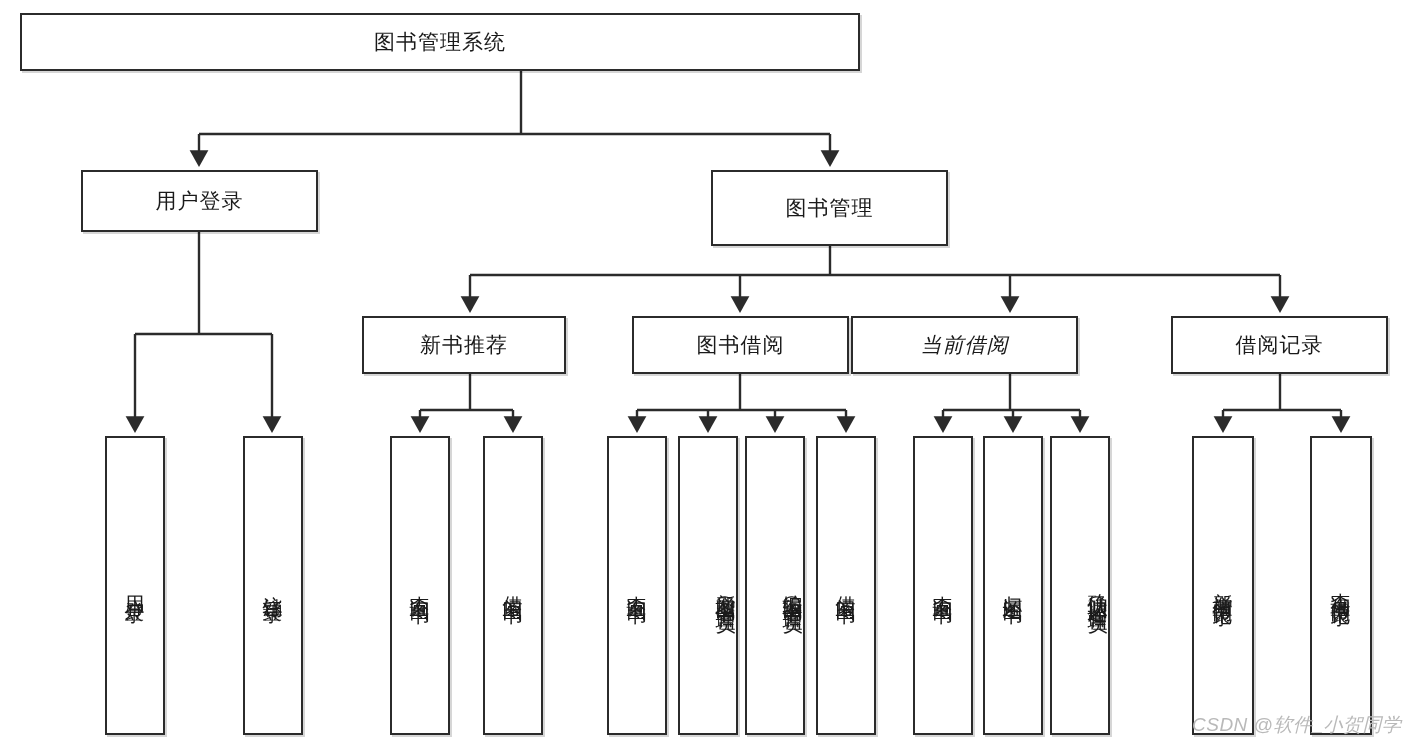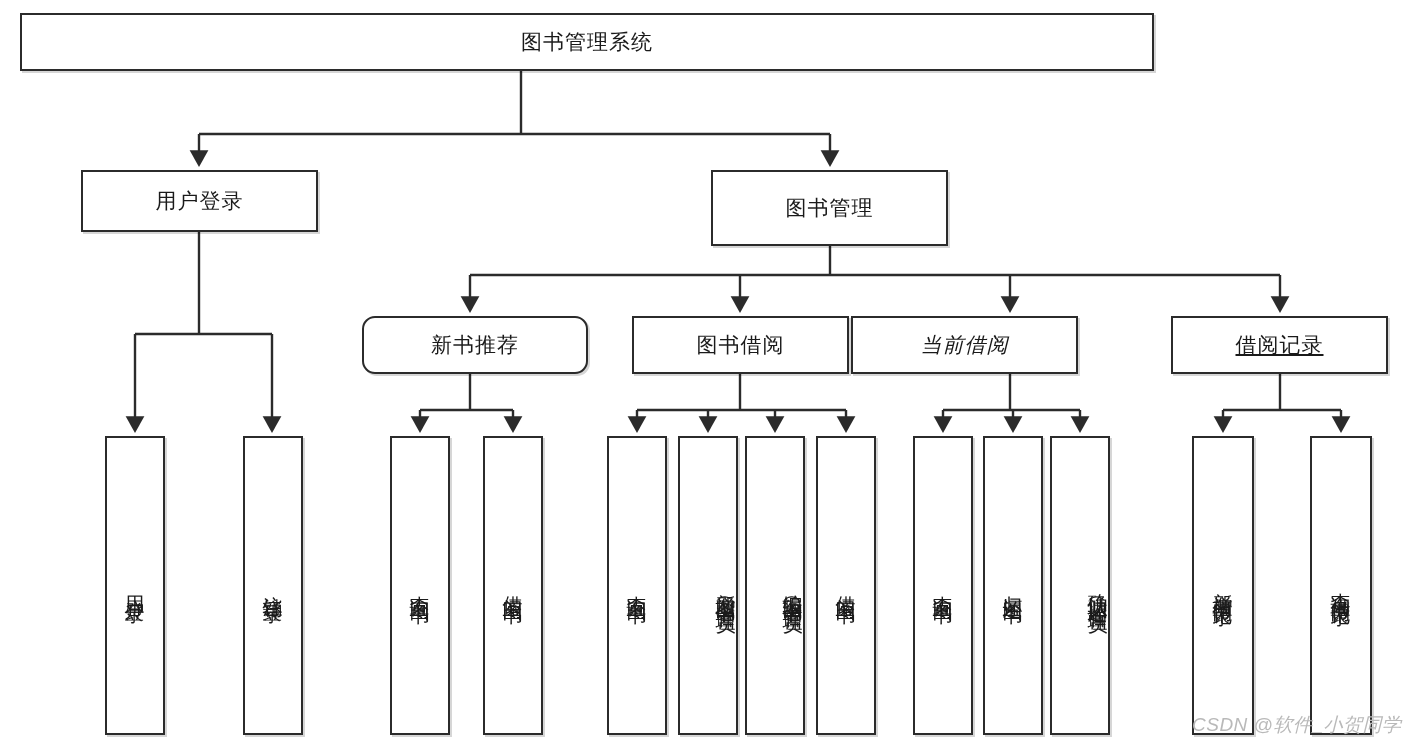--- a/index.html
+++ b/index.html
@@ -133,29 +133,29 @@
 
     <g stroke="#2b2b2b" stroke-width="2.4" fill="none">
 
       <path d="M1280,374 L1280,410"></path>
       <path d="M1223,410 L1341,410"></path>
       <path d="M1223,410 L1223,424" marker-end="url(#arrowhead)"></path>
       <path d="M1341,410 L1341,424" marker-end="url(#arrowhead)"></path>
     </g>
   </svg>
 
-  <div class="node node-h" style="left: 20px; top: 13px; width: 1134px; height: 58px;">图书管理系统</div>
+  <div class="node node-h" style="left: 20px; top: 13px; width: 840px; height: 58px;">图书管理系统</div>
 
   <div class="node node-h" style="left: 81px; top: 170px; width: 237px; height: 62px;">用户登录</div>
   <div class="node node-h" style="left: 711px; top: 170px; width: 237px; height: 76px;">图书管理</div>
 
-  <div class="node node-h" style="left: 362px; top: 316px; width: 226px; height: 58px; border-radius: 13px;">新书推荐</div>
+  <div class="node node-h" style="left: 362px; top: 316px; width: 204px; height: 58px;">新书推荐</div>
   <div class="node node-h" style="left: 632px; top: 316px; width: 217px; height: 58px;">图书借阅</div>
   <div class="node node-h" style="left: 851px; top: 316px; width: 227px; height: 58px; font-style: italic;">当前借阅</div>
-  <div class="node node-h" style="left: 1171px; top: 316px; width: 217px; height: 58px; text-decoration: underline;">借阅记录</div>
+  <div class="node node-h" style="left: 1171px; top: 316px; width: 217px; height: 58px;">借阅记录</div>
 
   <div class="node node-v centered" style="left: 105px; top: 436px; width: 60px; height: 299px;">用户登录</div>
   <div class="node node-v centered" style="left: 243px; top: 436px; width: 60px; height: 299px;">注销登录</div>
   <div class="node node-v centered" style="left: 390px; top: 436px; width: 60px; height: 299px;">查询图书</div>
   <div class="node node-v centered" style="left: 483px; top: 436px; width: 60px; height: 299px;">借阅图书</div>
   <div class="node node-v centered" style="left: 607px; top: 436px; width: 60px; height: 299px;">查询图书</div>
   <div class="node node-v" style="left: 678px; top: 436px; width: 60px; height: 299px;">新增图书（管理员）</div>
   <div class="node node-v" style="left: 745px; top: 436px; width: 60px; height: 299px;">编辑图书（管理员）</div>
   <div class="node node-v centered" style="left: 816px; top: 436px; width: 60px; height: 299px;">借阅图书</div>
   <div class="node node-v centered" style="left: 913px; top: 436px; width: 60px; height: 299px;">查询图书</div>

